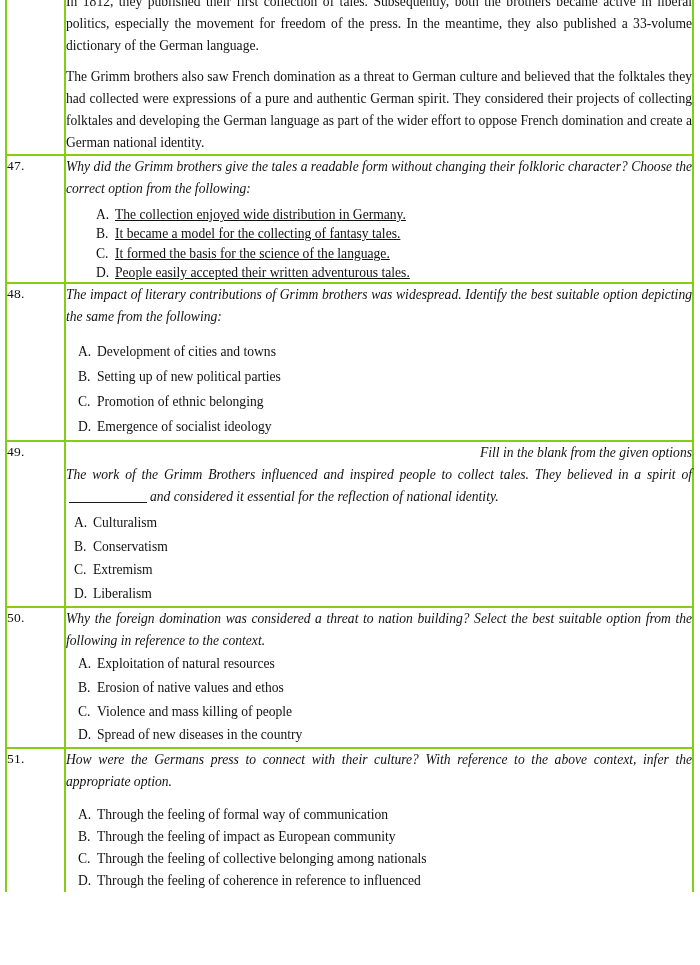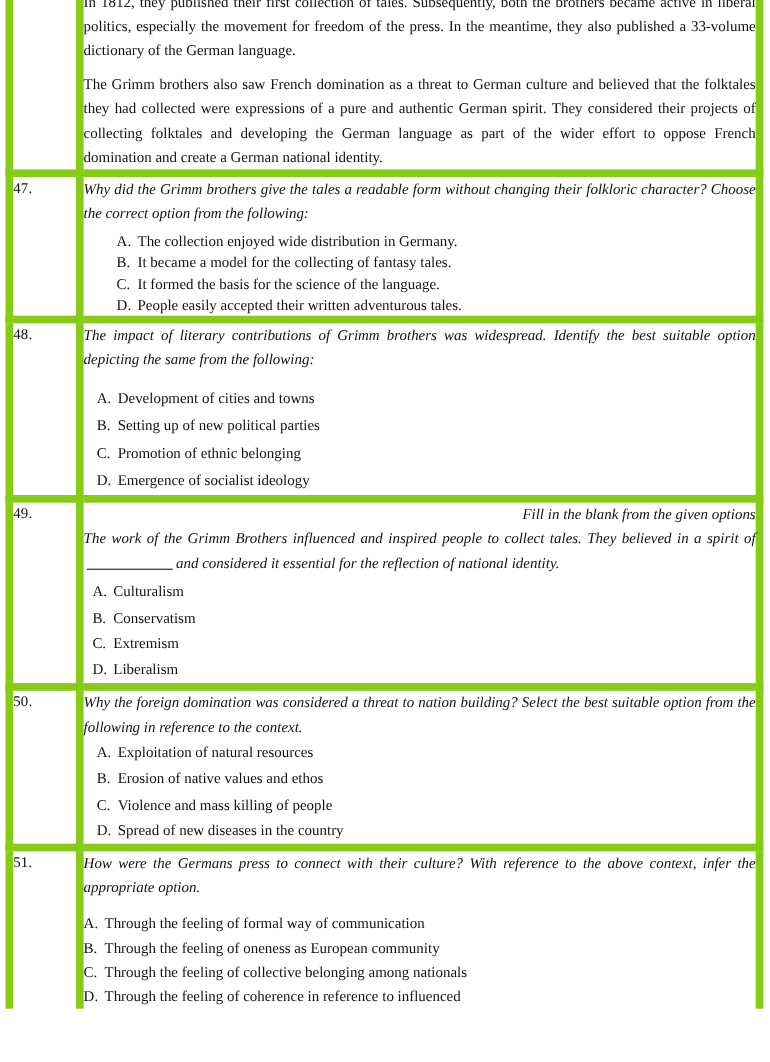--- a/index.html
+++ b/index.html
@@ -27,21 +27,21 @@
   
   .qtable {
     position: absolute;
     left: 5px;
     top: -9px;
     width: 689px;
     border-collapse: collapse;
     table-layout: fixed;
   }
   .qtable td {
-    border: 7px solid #84cc16;
+    border: 2px solid #84cc16;
     vertical-align: top;
     padding: 0;
     background: #ffffff;
   }
   .qtable tr.row-first > td { border-top: none; }
   .qtable tr.row-last  > td { border-bottom: none; }
 
   .num-cell {
     width: 57px;
     padding: 6px 0 6px 8px;
@@ -97,32 +97,32 @@
     color: #111;
     white-space: nowrap;
   }
   .opt-key {
     display: inline-block;
     width: 19px;
   }
 
   
   .opts-tight   { margin-top: 5px; margin-left: 30px; }
-  .opts-tight li { line-height: 1.42; }
+  .opts-tight li { line-height: 1.42; text-decoration: underline; }
 
   .opts-wide    { margin-top: 12px; margin-left: 12px; }
   .opts-wide li { line-height: 1.83; }
 
   .opts-narrow  { margin-top: 3px; margin-left: 8px; }
   .opts-narrow li { line-height: 1.75; }
 
   .opts-med     { margin-top: 0; margin-left: 12px; }
   .opts-med li  { line-height: 1.75; }
 
-  .opts-last    { margin-top: 11px; }
+  .opts-last    { margin-top: 11px; margin-left: 12px; }
   .opts-last li { line-height: 1.62; }
 </style>
 </head>
 <body>
 
 <div class="sheet">
   <table class="qtable">
     <tbody>
 
       <tr class="row-first">
@@ -185,21 +185,21 @@
           </ul>
         </td>
       </tr>
 
       <tr class="row-last">
         <td class="num-cell">51.</td>
         <td class="body-cell">
           <p class="qtext">How were the Germans press to connect with their culture? With reference to the above context, infer the appropriate option.</p>
           <ul class="options opts-last">
             <li><span class="opt-key">A.</span><span>Through the feeling of formal way of communication</span></li>
-            <li><span class="opt-key">B.</span><span>Through the feeling of oneness as European community</span></li>
+            <li><span class="opt-key">B.</span><span>Through the feeling of impact as European community</span></li>
             <li><span class="opt-key">C.</span><span>Through the feeling of collective belonging among nationals</span></li>
             <li><span class="opt-key">D.</span><span>Through the feeling of coherence in reference to influenced</span></li>
           </ul>
         </td>
       </tr>
 
     </tbody>
   </table>
 </div>
 

